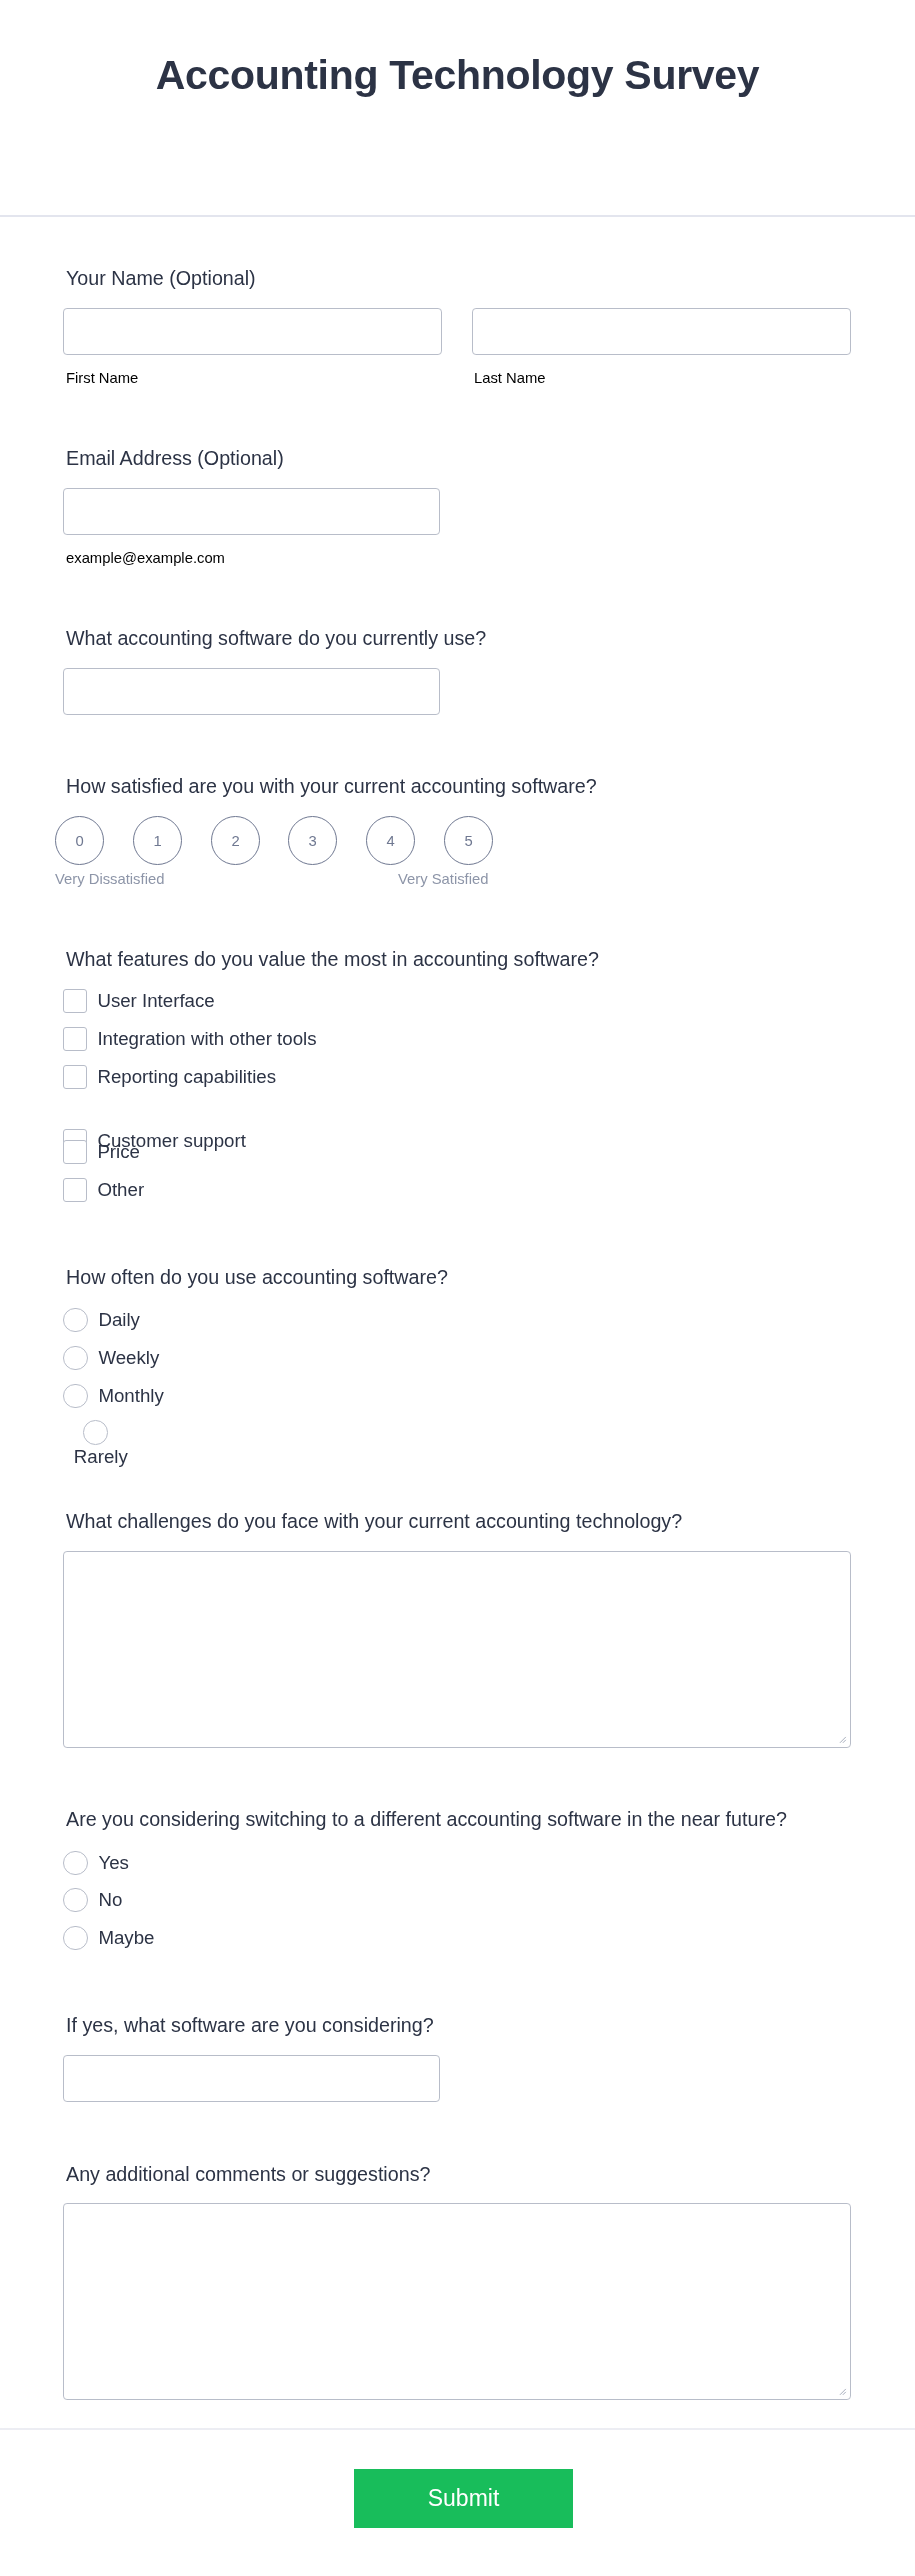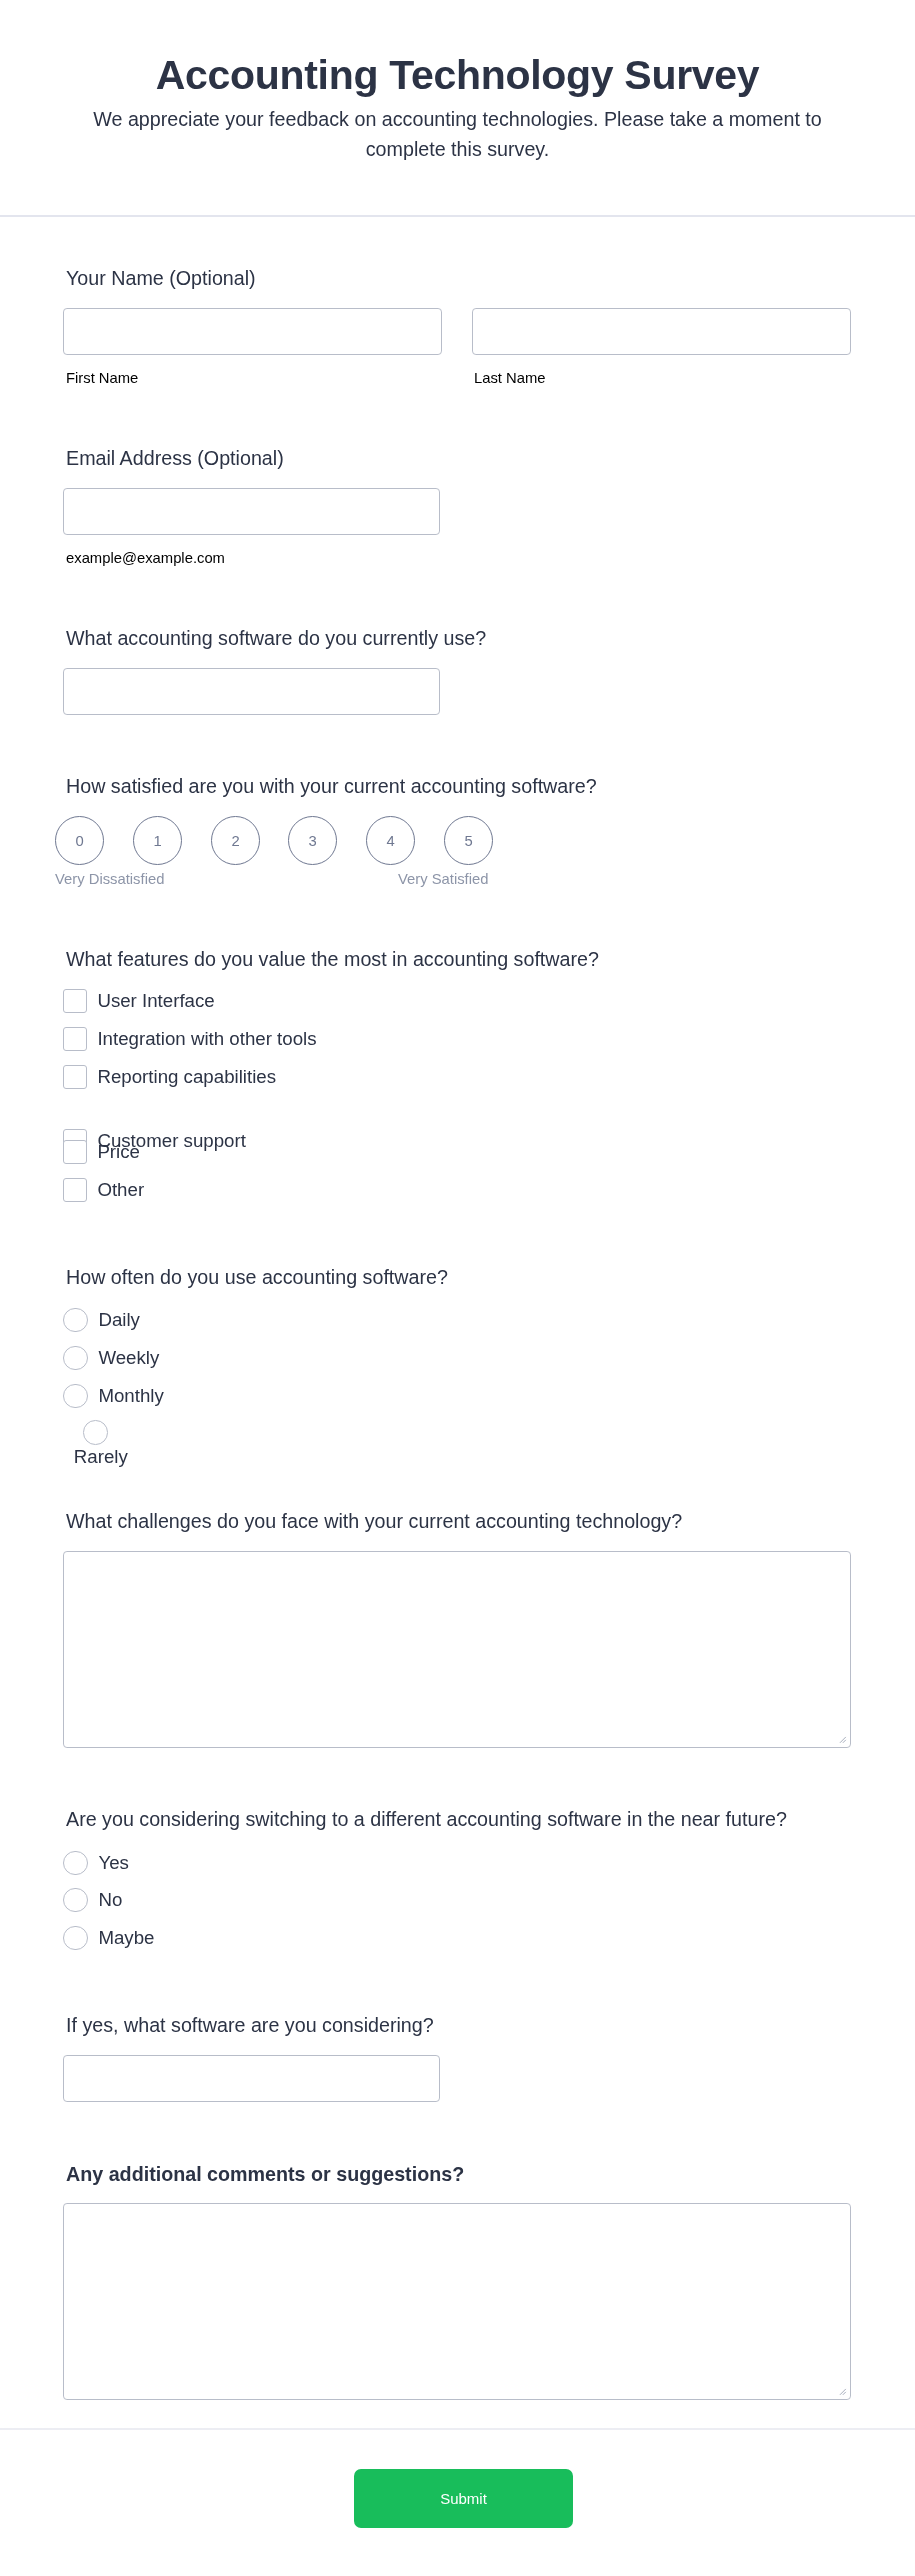--- a/index.html
+++ b/index.html
@@ -17,30 +17,29 @@
 
     .scale-circle { position: absolute; width: 49px; height: 49px; border: 1.5px solid #6f7891; border-radius: 50%; display: flex; align-items: center; justify-content: center; font-size: 14.8px; color: #6f7891; background: #fff; }
     .scale-caption { position: absolute; font-size: 14.8px; color: #8d95a8; line-height: 19.7px; }
 
     .opt { position: absolute; left: 63px; height: 25.6px; display: flex; align-items: center; text-align: right; }
     .checkbox { width: 23.6px; height: 23.6px; border: 1.5px solid #b8bdc9; border-radius: 3px; background: #fff; flex: none; }
     .radio { width: 24.6px; height: 24.6px; border: 1.5px solid #b8bdc9; border-radius: 50%; background: #fff; flex: none; }
     .opt-label { margin-left: 10.8px; font-size: 18.7px; color: #2c3345; line-height: 23.6px; white-space: nowrap; }
 
     .footer-line { position: absolute; left: 0; top: 2428px; width: 915px; height: 2px; background: #ecedf3; }
-    .submit { position: absolute; left: 354px; top: 2469px; width: 219px; height: 59px; background: #18bd5b; border-radius: 7px; border: none; color: #fff; font-size: 15px; display: flex; align-items: center; justify-content: center; }
+    .submit { position: absolute; left: 354px; top: 2469px; width: 219px; height: 59px; background: #18bd5b; border-radius: 0; border: none; color: #fff; font-size: 23px; display: flex; align-items: center; justify-content: center; }
   </style>
 </head>
 <body>
 
 <div style="position:relative; width:915px; height:2576px;">
 
   <header class="header">
     <h1>Accounting Technology Survey</h1>
-    <p>We appreciate your feedback on accounting technologies. Please take a moment to complete this survey.</p>
   </header>
 
   <div>
     <div class="label" style="top:266px;">Your Name (Optional)</div>
     <input class="input" style="left: 63px; top: 308px; width: 379px;" value="">
     <input class="input" style="left: 472px; top: 308px; width: 379px;" value="">
     <div class="sublabel" style="left:66px; top:369px;">First Name</div>
     <div class="sublabel" style="left:474px; top:369px;">Last Name</div>
   </div>
 
@@ -140,21 +139,21 @@
       <span class="opt-label">Maybe</span>
     </label>
   </div>
 
   <div>
     <div class="label" style="top:2013px;">If yes, what software are you considering?</div>
     <input class="input" style="left: 63px; top: 2055px; width: 377px;" value="">
   </div>
 
   <div>
-    <div class="label" style="top:2162px;font-weight:bold;">Any additional comments or suggestions?</div>
+    <div class="label" style="top:2162px;">Any additional comments or suggestions?</div>
     <div class="textarea" style="top:2203px;">
       <svg class="resize-handle" viewBox="0 0 10 10">
         <line x1="9" y1="3" x2="3" y2="9" stroke="#a5acbb" stroke-width="1"></line>
         <line x1="9" y1="6" x2="6" y2="9" stroke="#a5acbb" stroke-width="1"></line>
       </svg>
     </div>
   </div>
 
   <div class="footer-line"></div>
   <button class="submit">Submit</button>

